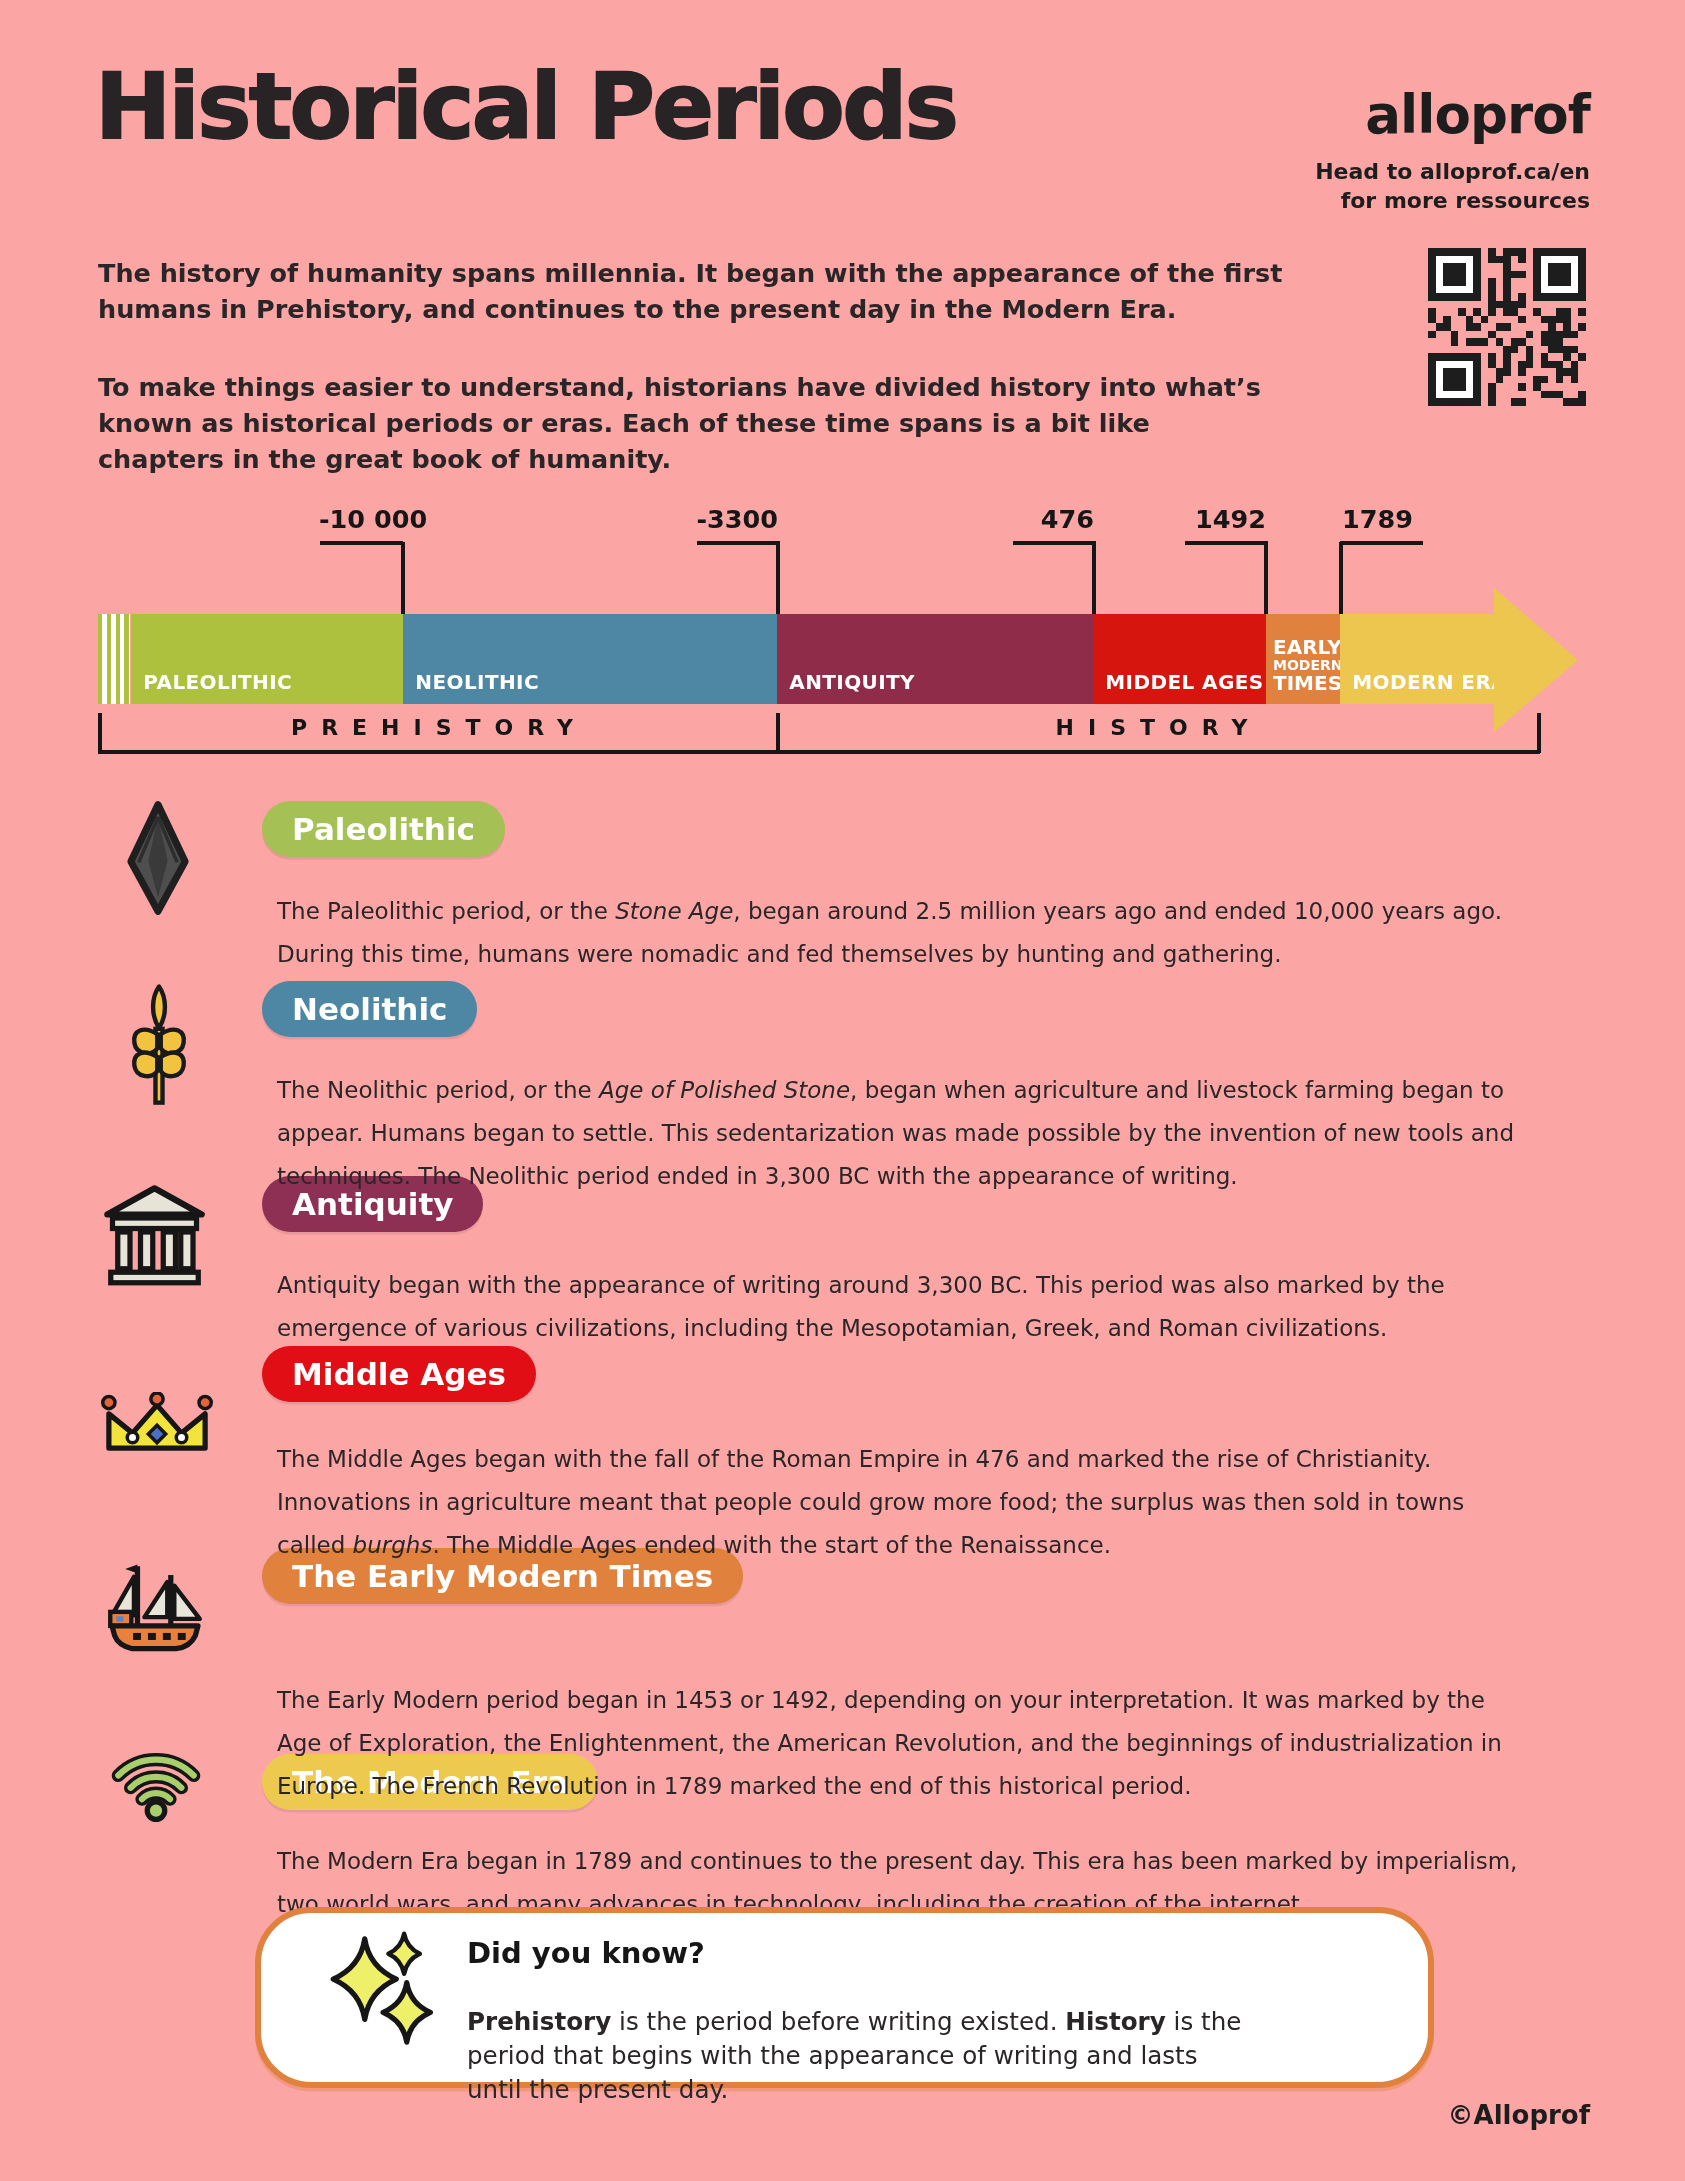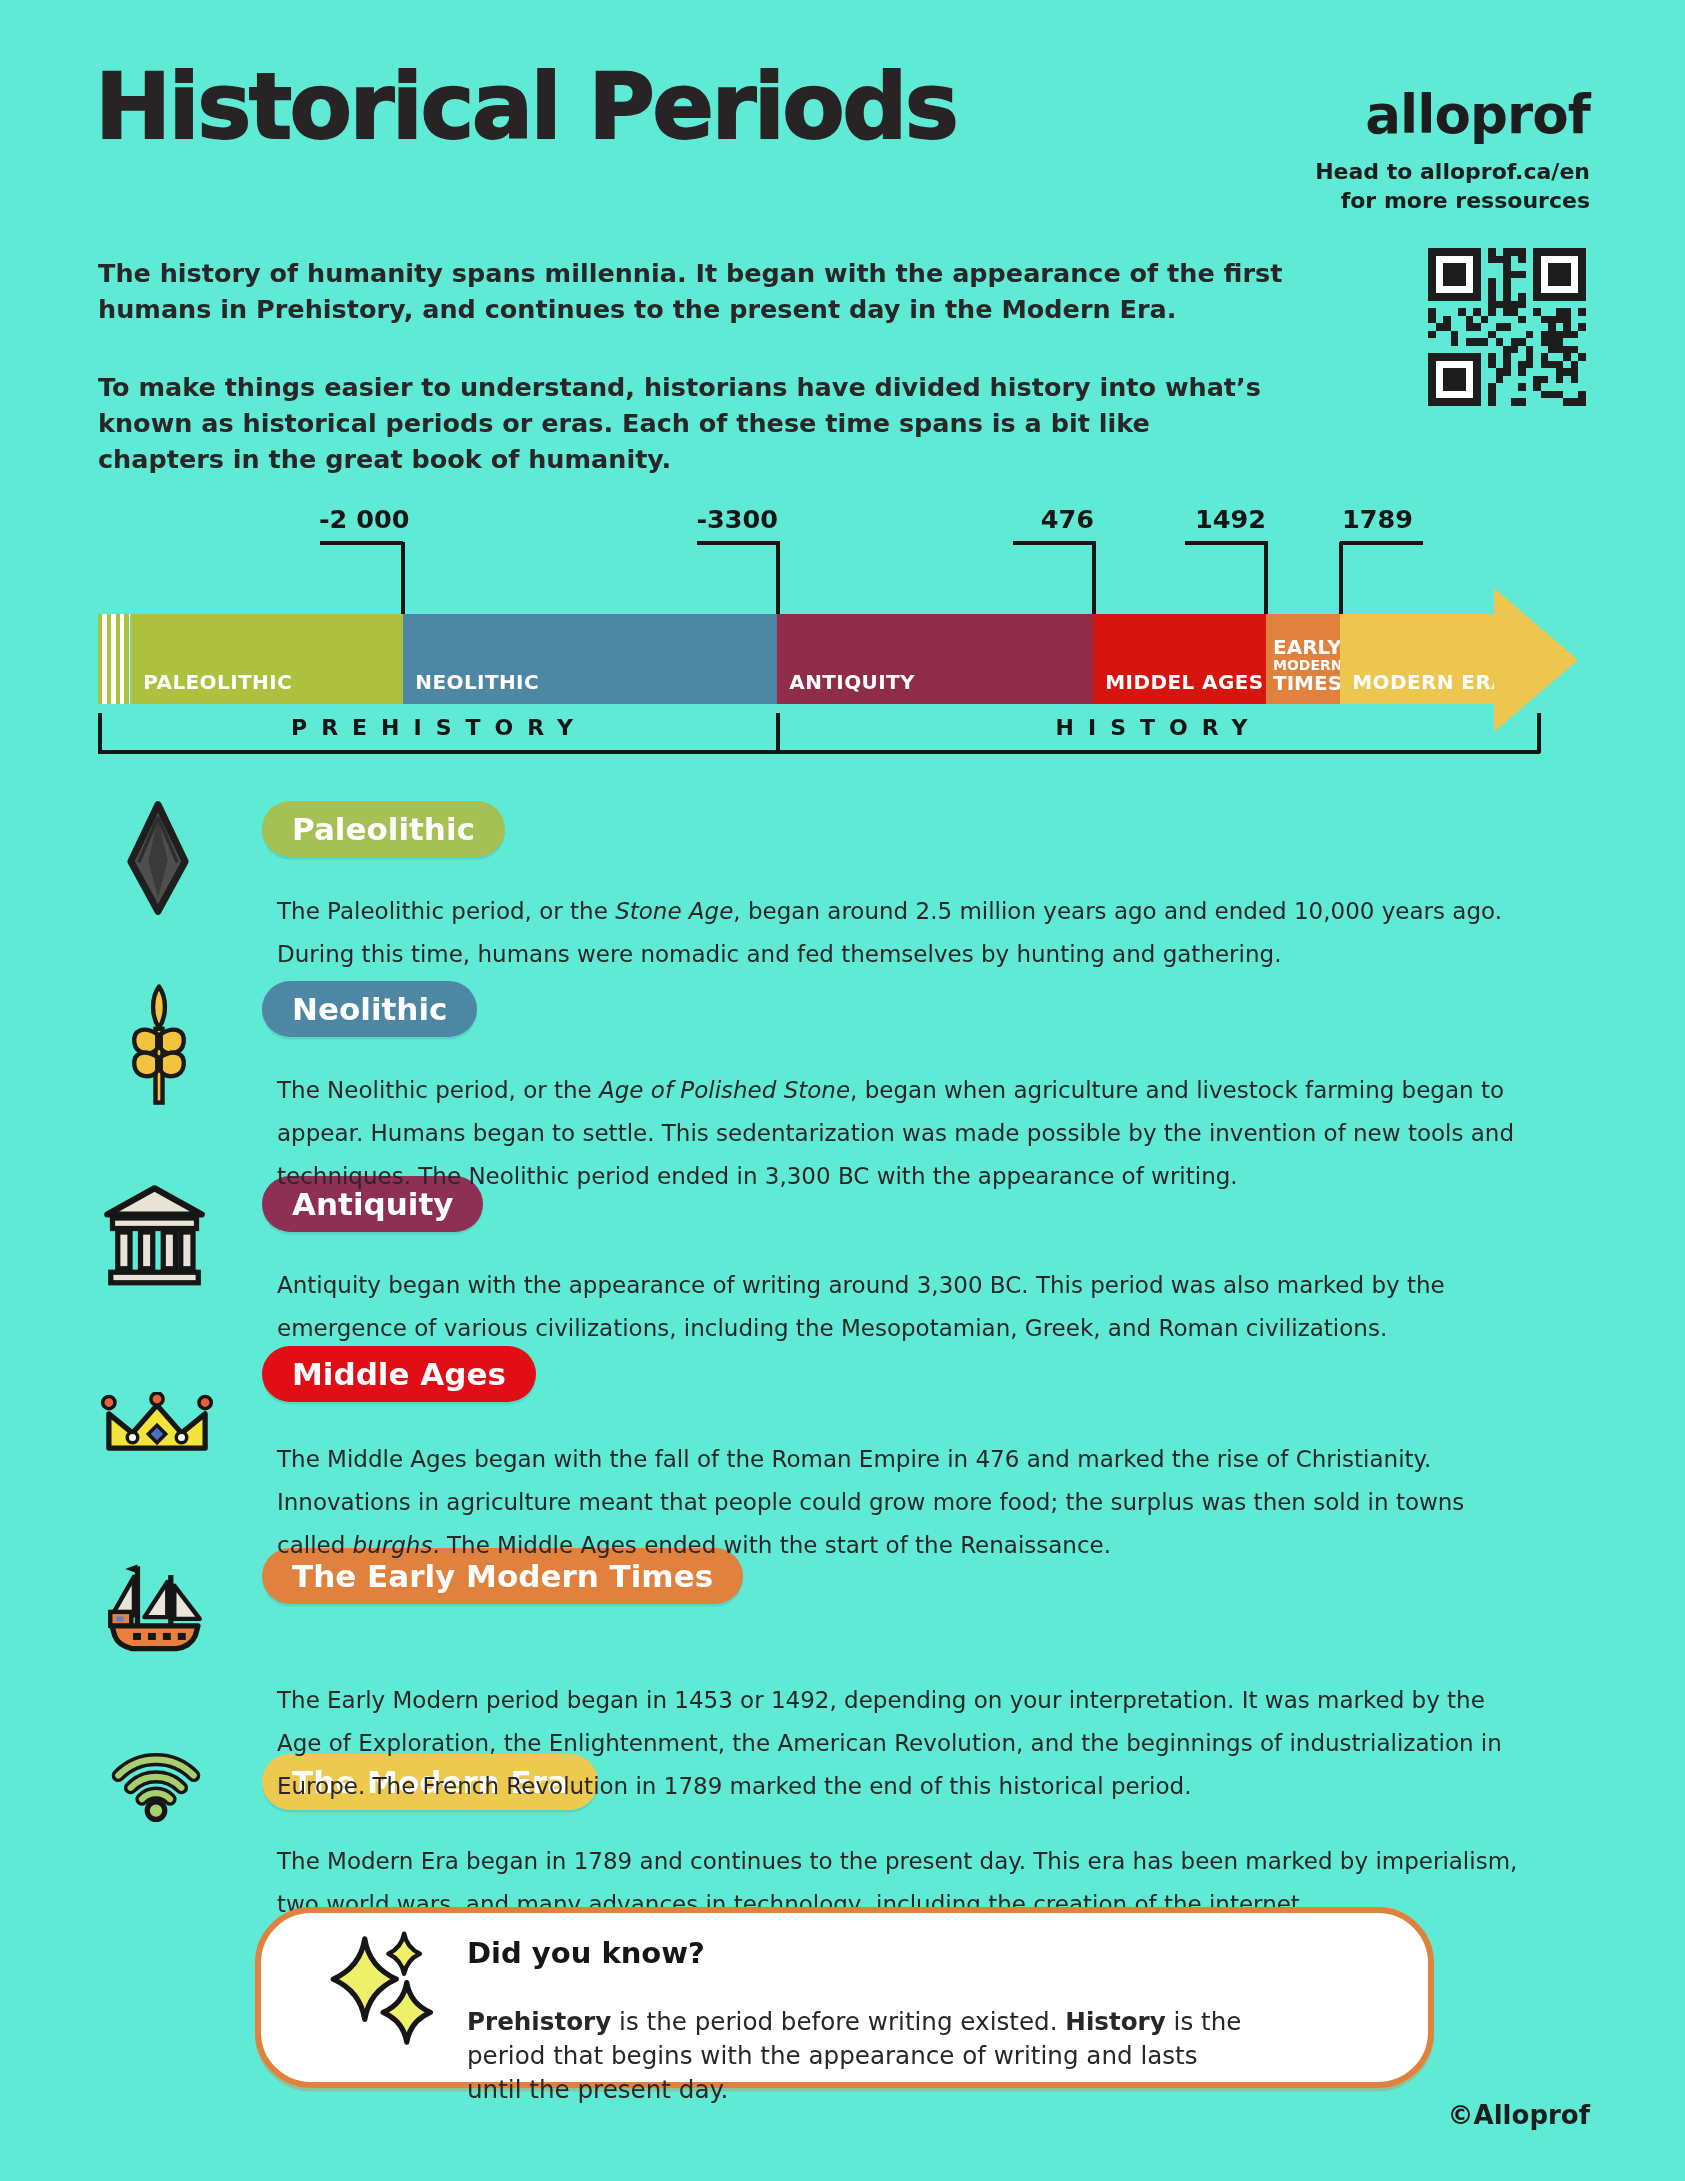--- a/index.html
+++ b/index.html
@@ -1,16 +1,16 @@
 <!DOCTYPE html>
 <html style="font-size:14px"><head>
 <meta charset="utf-8">
 <style>
   html,body{margin:0;padding:0;background:#ffffff;}
-  .page{position:relative;width:1685px;height:2181px;background:#5eead4;overflow:hidden;
+  .page{position:relative;width:1685px;height:2181px;background:#fca5a5;overflow:hidden;
         font-family:"DejaVu Sans","Liberation Sans",sans-serif;color:#242021;}
 
   
   .title{position:absolute;left:95px;top:54px;font-size:91px;font-weight:800;
          letter-spacing:-2.6px;color:#282425;-webkit-text-stroke:1.8px #282425;}
   .brand{position:absolute;right:95px;top:84px;text-align:right;}
   .logo{font-size:53px;font-weight:bold;letter-spacing:-0.9px;color:#1d1d1d;}
   .tagline{margin-top:12.3px;font-size:22px;line-height:29px;font-weight:600;color:#1d1d1d;}
   .qr{position:absolute;left:1428px;top:248px;width:158px;height:158px;}
 
@@ -201,21 +201,21 @@
       <rect x="1" y="15" width="5" height="5" fill="#fff"></rect>
       <rect x="2" y="16" width="3" height="3" fill="#1d1d1d"></rect>
     </svg>
 
   <div class="intro">
     <p>The history of humanity spans millennia. It began with the appearance of the first humans in Prehistory, and continues to the present day in the Modern Era.</p>
     <p>To make things easier to understand, historians have divided history into what’s known as historical periods or eras. Each of these time spans is a bit like chapters in the great book of humanity.</p>
   </div>
 
   <div class="marker">
-    <div class="m-label" style="left:319px;width:83px;text-align:right;">-2 000</div>
+    <div class="m-label" style="left:319px;width:83px;text-align:right;">-10 000</div>
     <div class="m-tick" style="left:320px;width:83px;"></div>
     <div class="m-drop" style="left:401px;"></div>
   </div>
   <div class="marker">
     <div class="m-label" style="left:695px;width:83px;text-align:right;">-3300</div>
     <div class="m-tick" style="left:697px;width:83px;"></div>
     <div class="m-drop" style="left:776px;"></div>
   </div>
   <div class="marker">
     <div class="m-label" style="left:1011px;width:83px;text-align:right;">476</div>

